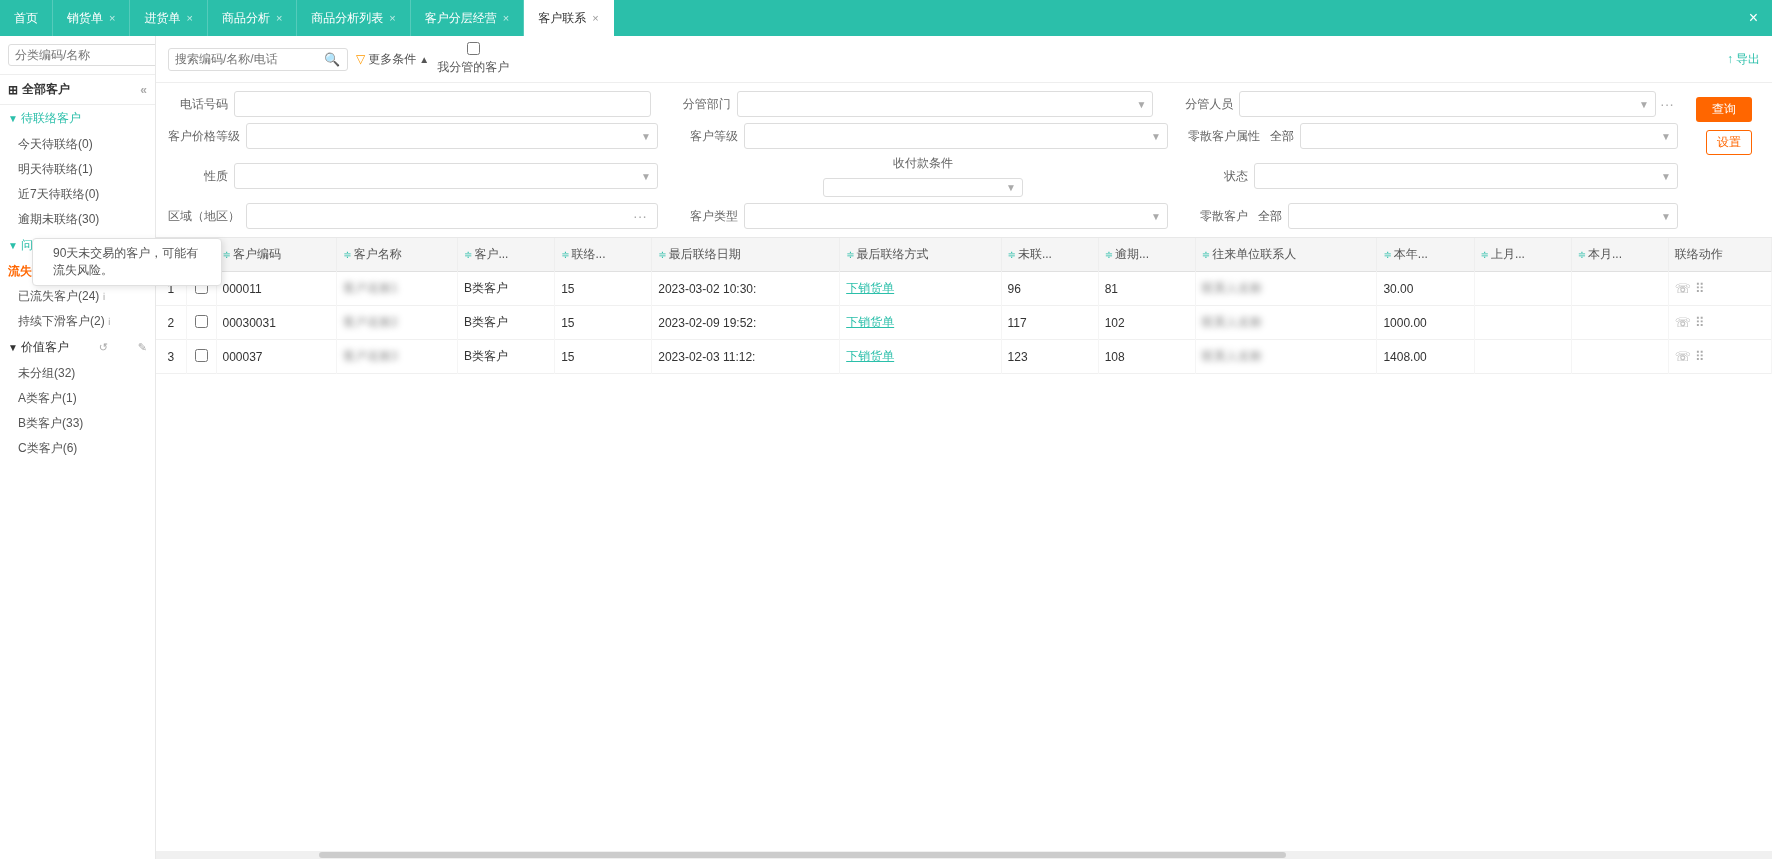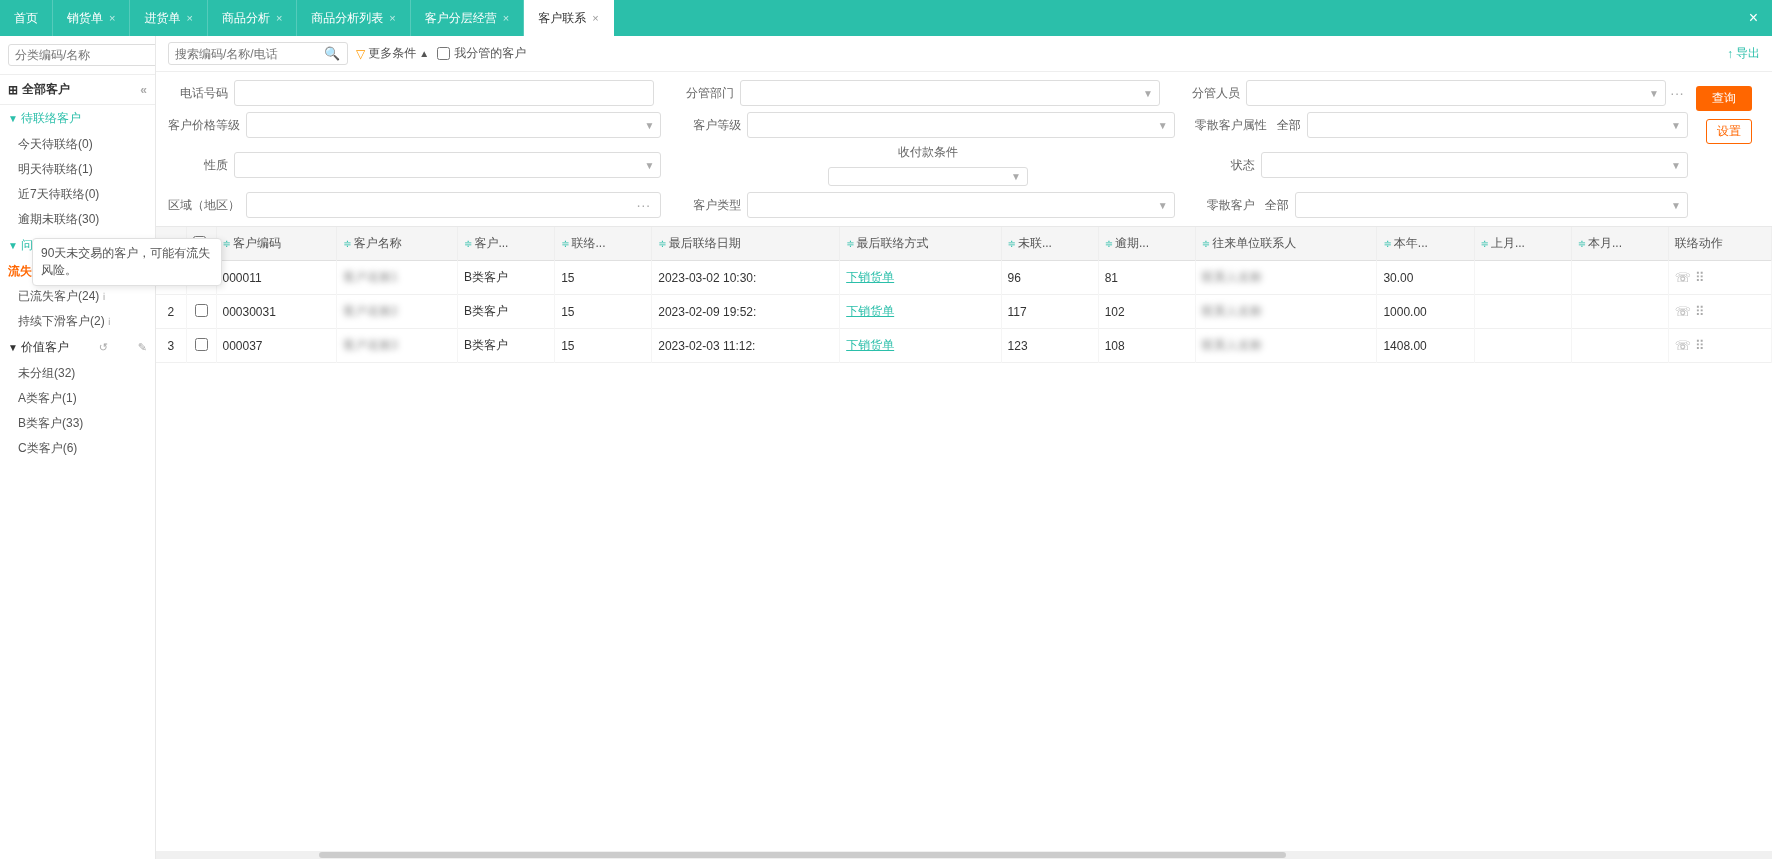--- a/index.html
+++ b/index.html
@@ -122,21 +122,21 @@
     .sidebar-group-label2 .edit-icon { margin-left: auto; color: #aaa; font-size: 11px; }
 
     
     .tooltip-box {
       position: absolute;
       left: 32px;
       top: 238px;
       background: #fff;
       border: 1px solid #e0e0e0;
       border-radius: 4px;
-      padding: 6px 8px;
+      padding: 6px 20px;
       font-size: 12px;
       color: #555;
       box-shadow: 2px 2px 6px rgba(0,0,0,0.1);
       z-index: 100;
       width: 190px;
     }
 
     
     .content-area {
       flex: 1;
@@ -181,20 +181,21 @@
       font-size: 12px;
     }
     .more-filter .filter-icon { color: #ff9900; }
     .my-customer {
       display: flex;
       align-items: center;
       gap: 4px;
       color: #555;
       cursor: pointer;
       font-size: 12px;
+      flex-direction: column;
     }
     .toolbar-spacer { flex: 1; }
     .export-btn {
       display: flex;
       align-items: center;
       gap: 3px;
       color: #2bbfaa;
       cursor: pointer;
       font-size: 12px;
     }
@@ -476,21 +477,21 @@
         <span>我分管的客户</span>
       </div>
       <div class="toolbar-spacer"></div>
       <div class="export-btn">
         <span>↑</span>
         <span>导出</span>
       </div>
     </div>
 
     <div class="filter-panel">
-      <div style="display:flex; gap:0;">
+      <div style="display:flex; gap:10px;">
 
         <div style="flex:1;">
 
           <div class="filter-row">
             <div class="filter-field">
               <span class="filter-label">电话号码</span>
               <input class="filter-input" style="width: 200px;" value="">
             </div>
             <div class="filter-field" style="margin-left:20px;">
               <span class="filter-label">分管部门</span>

